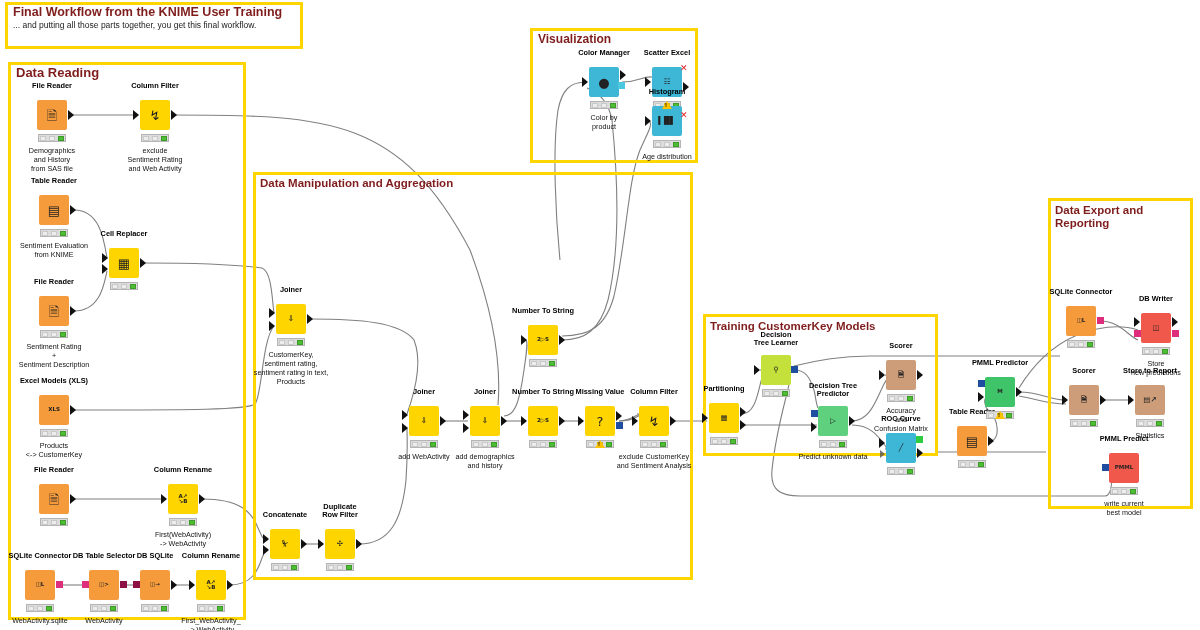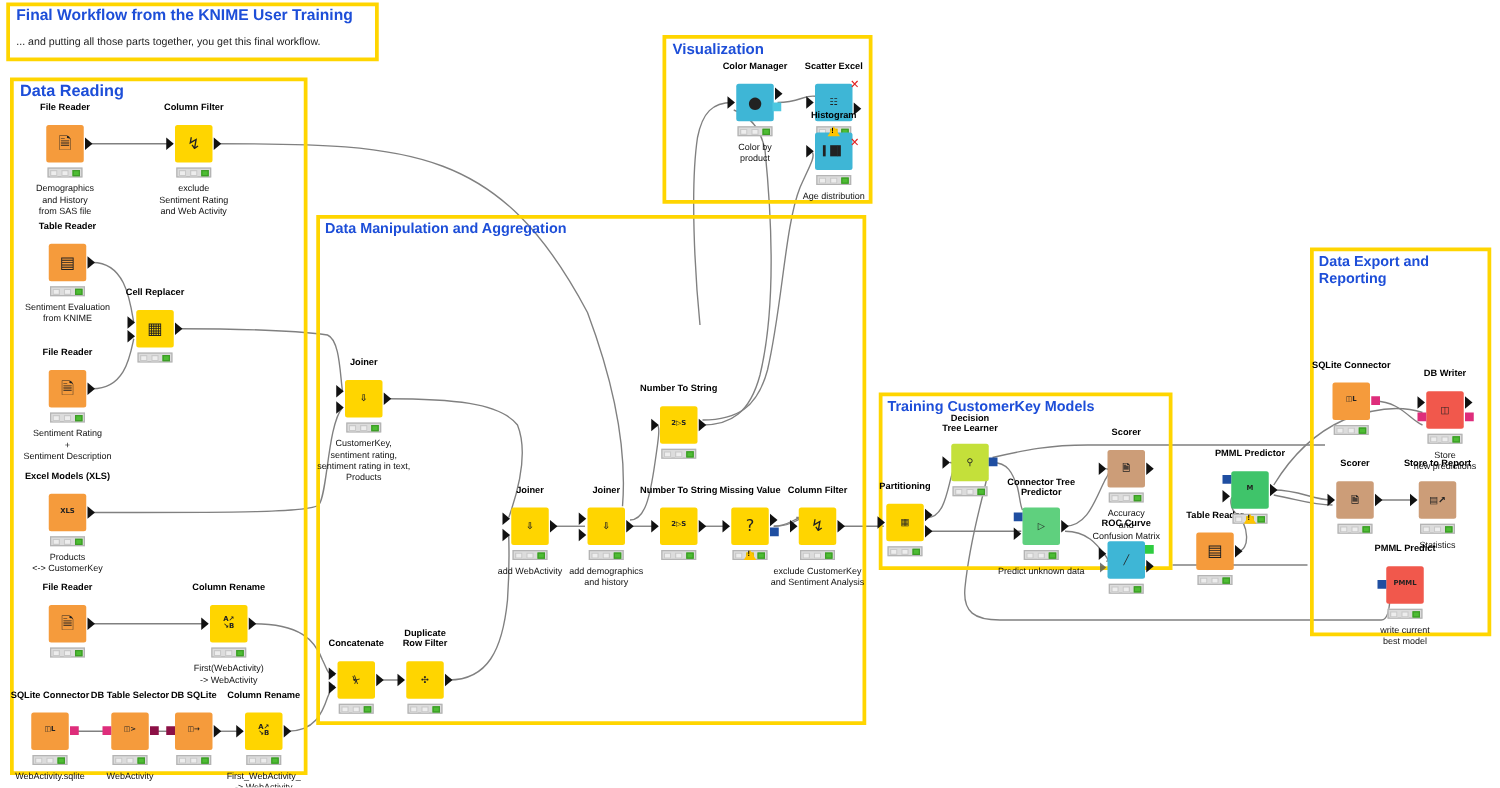--- a/index.html
+++ b/index.html
@@ -16,21 +16,21 @@
   
   .annot {
     position: absolute;
     border: 3px solid #FFD500;
     box-sizing: border-box;
     background: transparent;
   }
   .annot-title {
     position: absolute;
     font-weight: bold;
-    color: #1d4ed8;
+    color: #7f1d1d;
     white-space: pre;
     line-height: 1.12;
   }
   .annot-sub {
     position: absolute;
     font-size: 8.5px;
     color: #222;
     white-space: pre;
   }
   
@@ -249,21 +249,21 @@
     <path d="M 1019,392 C 1040,392 1050,400 1066,400"></path>
     <path d="M 1019,396 C 1040,400 1050,404 1066,404"></path>
 
     <path d="M 1102,400 L 1132,400"></path>
 
     <path d="M 938,452 C 1000,452 1030,452 1046,452"></path>
   </svg>
 
   <div class="annot" style="left:5px; top:2px; width:298px; height:47px;"></div>
   <div class="annot-title" style="left:13px; top:5px; font-size:12.5px;">Final Workflow from the KNIME User Training</div>
-  <div class="annot-sub" style="left:13px; top:28px;">... and putting all those parts together, you get this final workflow.</div>
+  <div class="annot-sub" style="left:13px; top:20px;">... and putting all those parts together, you get this final workflow.</div>
 
   <div class="annot" style="left:8px; top:62px; width:238px; height:558px;"></div>
   <div class="annot-title" style="left:16px; top:66px; font-size:13px;">Data Reading</div>
 
   <div class="annot" style="left:530px; top:28px; width:168px; height:135px;"></div>
   <div class="annot-title" style="left:538px; top:33px; font-size:12px;">Visualization</div>
 
   <div class="annot" style="left:253px; top:172px; width:440px; height:408px;"></div>
   <div class="annot-title" style="left:260px; top:177px; font-size:11.5px;">Data Manipulation and Aggregation</div>
 
@@ -670,21 +670,21 @@
     <div class="port in-tri" style="left:-22px; top:-5px;"></div>
     <div class="port sq blue" style="left:15px; top:-4px;"></div>
     <div class="status">
         <i class="red"></i>
         <i class="yellow"></i>
         <i class="green"></i>
       </div>
   </div>
 
   <div class="node" style="left:833px; top:421px;">
-    <div class="node-label" style="bottom:22px;">Connector Tree
+    <div class="node-label" style="bottom:22px;">Decision Tree
 Predictor</div>
     <div class="node-box" style="background:#5FD07E;">
       <span class="node-glyph small">▷</span>
     </div>
     <div class="port sq blue" style="left:-22px; top:-11px;"></div>
     <div class="port in-tri" style="left:-22px; top:1px;"></div>
     <div class="port out-tri" style="left:16px; top:-5px;"></div>
     <div class="status">
         <i class="red"></i>
         <i class="yellow"></i>

